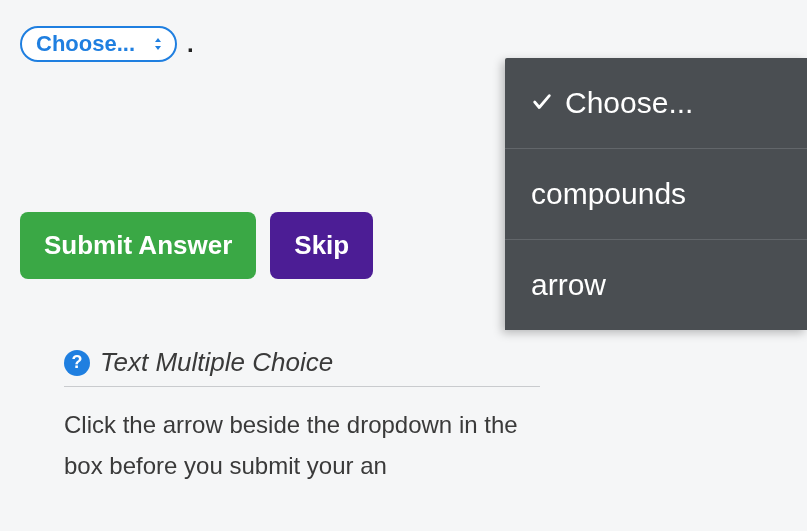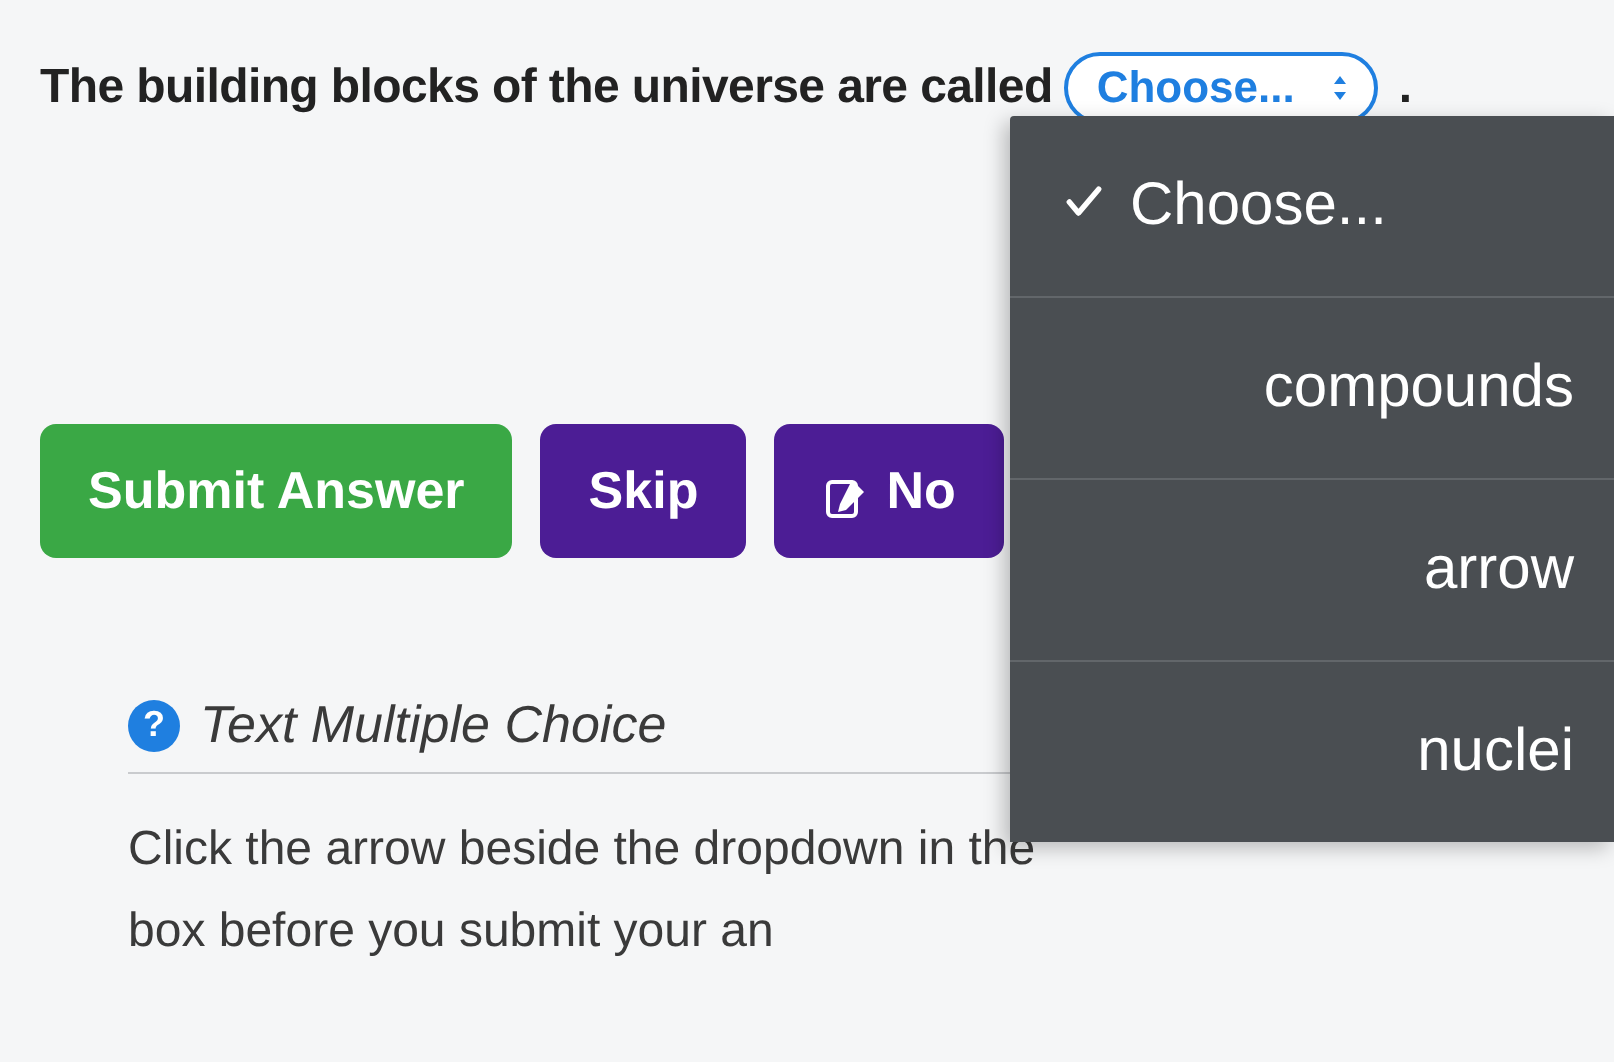--- a/index.html
+++ b/index.html
@@ -142,59 +142,48 @@
     }
     .menu-item.selected .check {
       visibility: visible;
     }
     .menu-item .check {
       visibility: hidden;
       width: 20px;
       flex-shrink: 0;
     }
     .menu-item:not(.selected) {
-      justify-content: flex-end;
     }
     .menu-item.selected {
       padding-left: 26px;
     }
   </style>
 </head>
 <body>
 
 <div class="question-line">
-  <span class="question-text">The building blocks of the universe are called</span>
   <span class="dropdown-trigger">
     <span>Choose...</span>
     <span class="dropdown-caret">
       <svg viewBox="0 0 14 14" width="14" height="14">
         <path d="M7 1 L10 5 L4 5 Z" fill="#1f7fe0"></path>
         <path d="M7 13 L4 9 L10 9 Z" fill="#1f7fe0"></path>
       </svg>
     </span>
   </span>
   <span class="period">.</span>
 </div>
 
 <div class="buttons-row">
   <button class="btn btn-green">
     <span>Submit Answer</span>
   </button>
   <button class="btn btn-blue">
     <span>Skip</span>
   </button>
-  <button class="btn btn-blue">
-    <span class="edit-icon">
-      <svg width="24" height="24" viewBox="0 0 24 24" fill="none">
-        <rect x="3" y="4" width="14" height="17" rx="2" stroke="#fff" stroke-width="2"></rect>
-        <path d="M15 3 L21 9 L12 18 L8 19 L9 15 Z" fill="#fff"></path>
-      </svg>
-    </span>
-    <span>No</span>
-  </button>
 </div>
 
 <div class="hint-section">
   <div class="hint-title-row">
     <span class="hint-icon">?</span>
     <span class="hint-title">Text Multiple Choice</span>
   </div>
   <div class="hint-text">Click the arrow beside the dropdown in the box before you submit your an</div>
 </div>
 
@@ -206,16 +195,13 @@
         </svg>
     </span>
     <span>Choose...</span>
   </div>
   <div class="menu-item">
     <span>compounds</span>
   </div>
   <div class="menu-item">
     <span>arrow</span>
   </div>
-  <div class="menu-item">
-    <span>nuclei</span>
-  </div>
 </div>
 
 </body></html>

